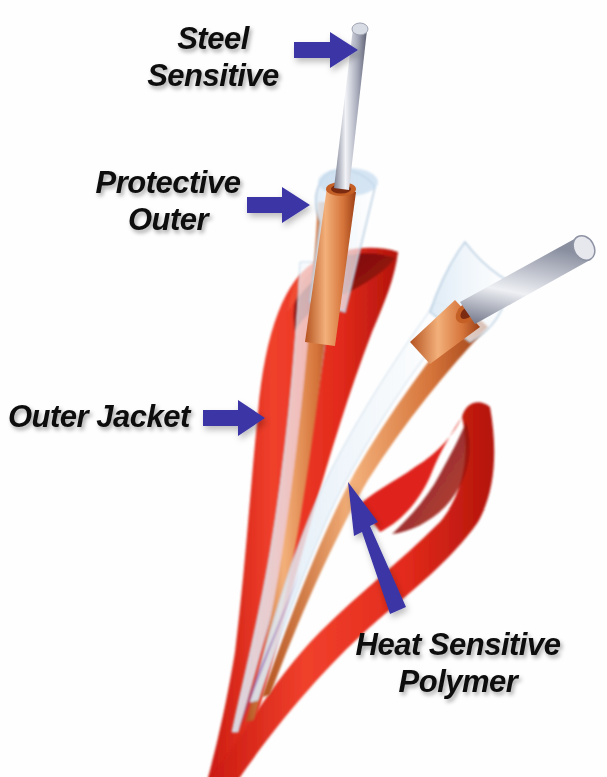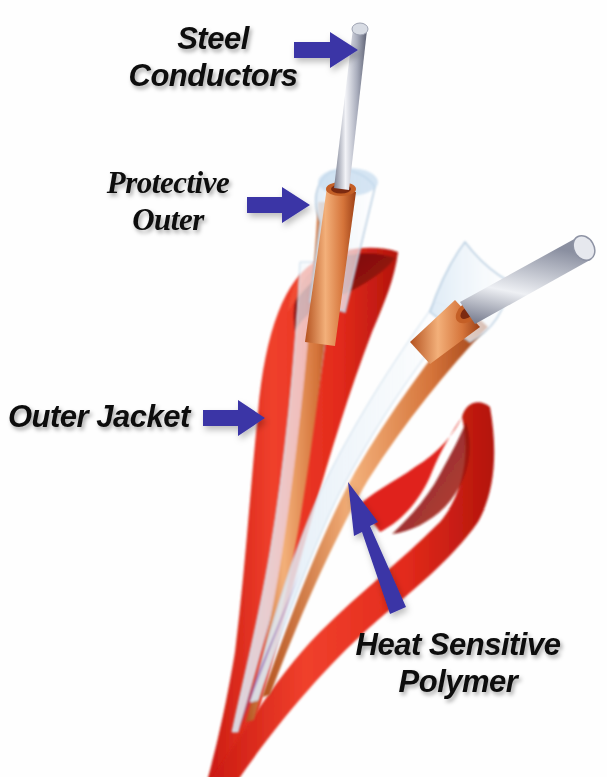--- a/index.html
+++ b/index.html
@@ -132,24 +132,24 @@
     <g filter="url(#arrowShadow)">
       <polygon points="203,398 238,398 238,388 265,406 238,424 238,414 203,414" fill="#3a35a6"></polygon>
     </g>
     <g filter="url(#arrowShadow)">
       <polygon points="406,595 390,602 362,520 354,524 348,470 378,510 370,514" fill="#3a35a6"></polygon>
     </g>
   </svg>
 
   <div class="label" style="left:128px; top:8px; width:170px;">
     <span>Steel</span>
-    <span>Conductors</span>
+    <span>Sensitive</span>
   </div>
 
-  <div class="label" style="left:92px; top:152px; width:152px;font-family:Liberation Serif, serif;">
+  <div class="label" style="left:92px; top:152px; width:152px;">
     <span>Protective</span>
     <span>Outer</span>
   </div>
 
   <div class="label" style="left:8px; top:386px; width:190px; text-align:left;">
     <span>Outer Jacket</span>
   </div>
 
   <div class="label" style="left:338px; top:614px; width:240px;">
     <span>Heat Sensitive</span>

